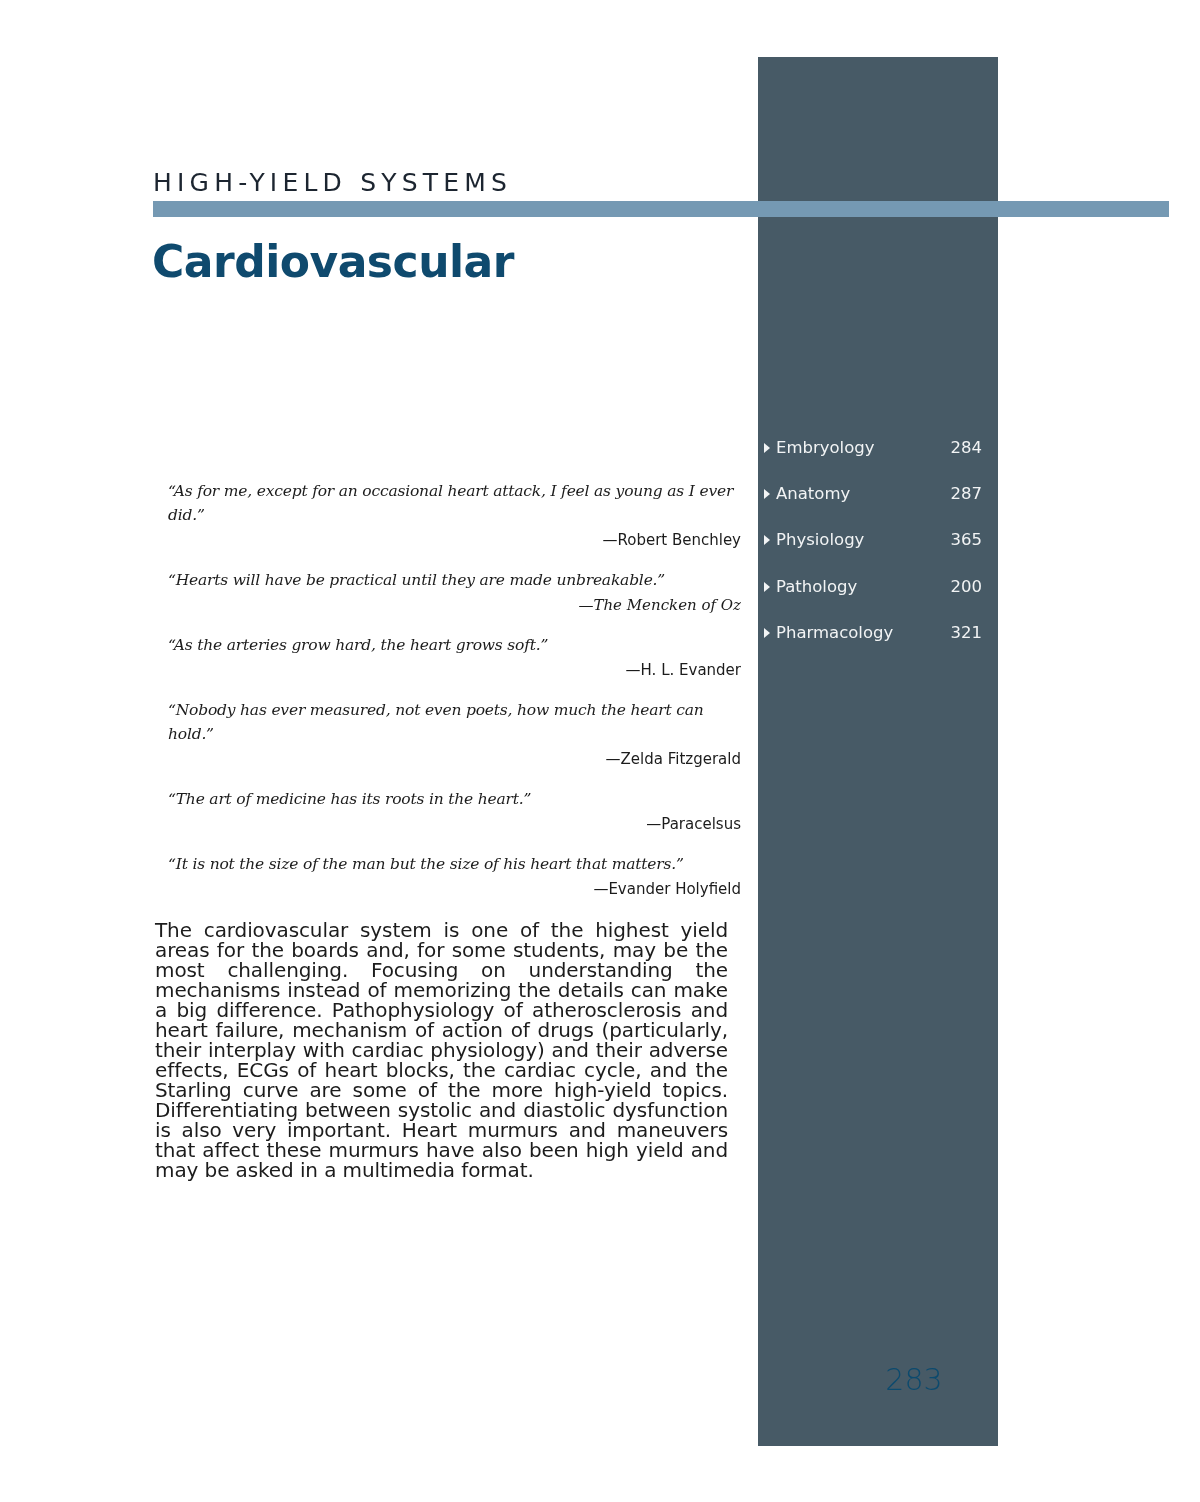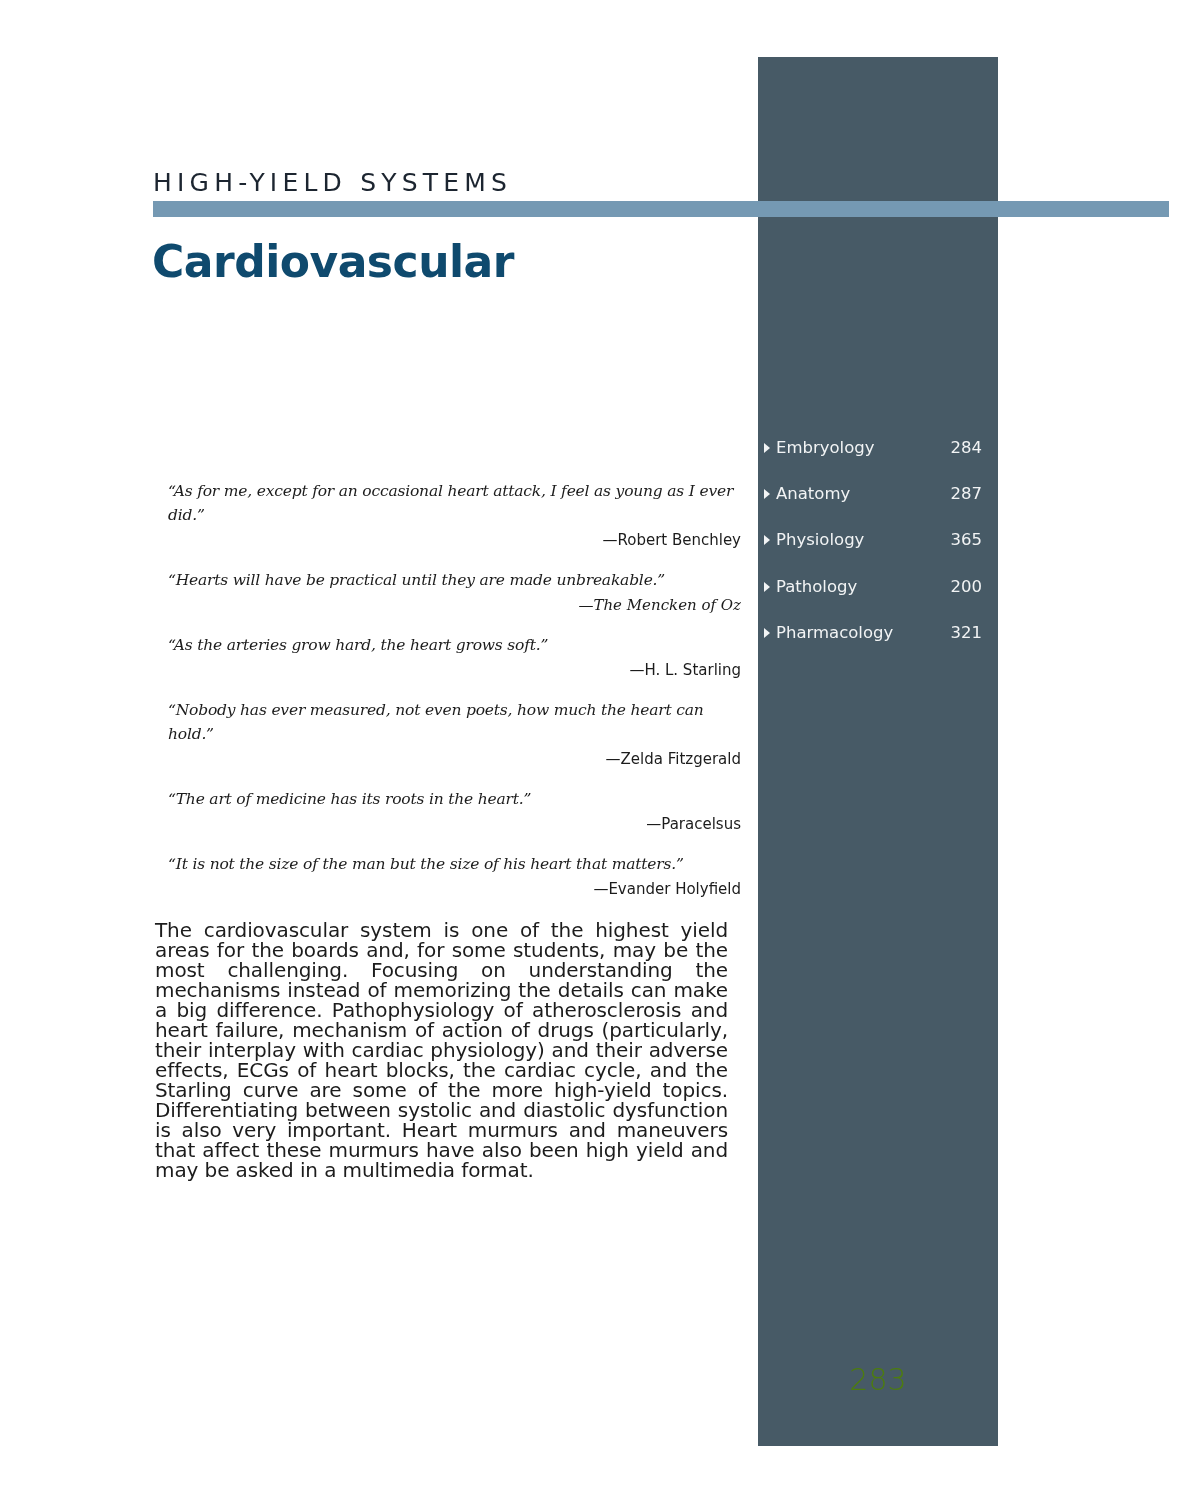--- a/index.html
+++ b/index.html
@@ -134,22 +134,23 @@
     }
     .page-number {
       position: absolute;
       left: 758px;
       top: 1360px;
       width: 240px;
       text-align: center;
       font-family: "DejaVu Sans", sans-serif;
       font-size: 30px;
       font-weight: 300;
-      color: #4d7c0f;
+      color: #0c4a6e;
       line-height: 40px;
+      padding-left: 36px;
     }
   </style>
 </head>
 <body>
 
 <div class="sidebar"></div>
 <div class="rule-bar"></div>
 
 <div class="kicker">HIGH-YIELD SYSTEMS</div>
 <h1 class="chapter-title" style="margin:0;">Cardiovascular</h1>
@@ -158,21 +159,21 @@
   <div class="quote">
     <div class="quote-text">“As for me, except for an occasional heart attack, I feel as young as I ever did.”</div>
     <div class="quote-attr">—Robert Benchley</div>
   </div>
   <div class="quote">
     <div class="quote-text">“Hearts will have be practical until they are made unbreakable.”</div>
     <div class="quote-attr italic">—The Mencken of Oz</div>
   </div>
   <div class="quote">
     <div class="quote-text">“As the arteries grow hard, the heart grows soft.”</div>
-    <div class="quote-attr">—H. L. Starling</div>
+    <div class="quote-attr">—H. L. Evander</div>
   </div>
   <div class="quote">
     <div class="quote-text">“Nobody has ever measured, not even poets, how much the heart can hold.”</div>
     <div class="quote-attr">—Zelda Fitzgerald</div>
   </div>
   <div class="quote">
     <div class="quote-text">“The art of medicine has its roots in the heart.”</div>
     <div class="quote-attr">—Paracelsus</div>
   </div>
   <div class="quote">

